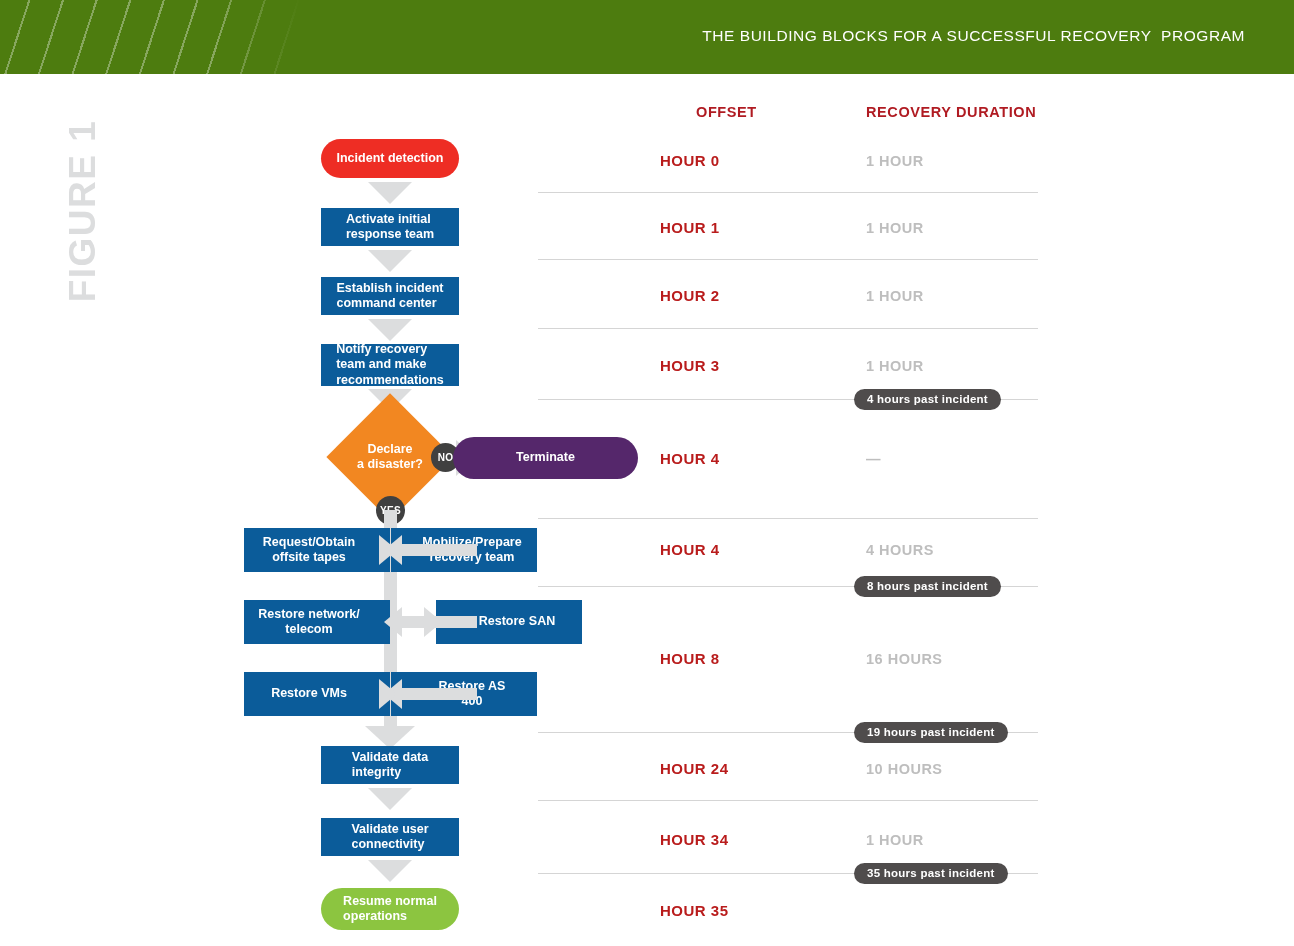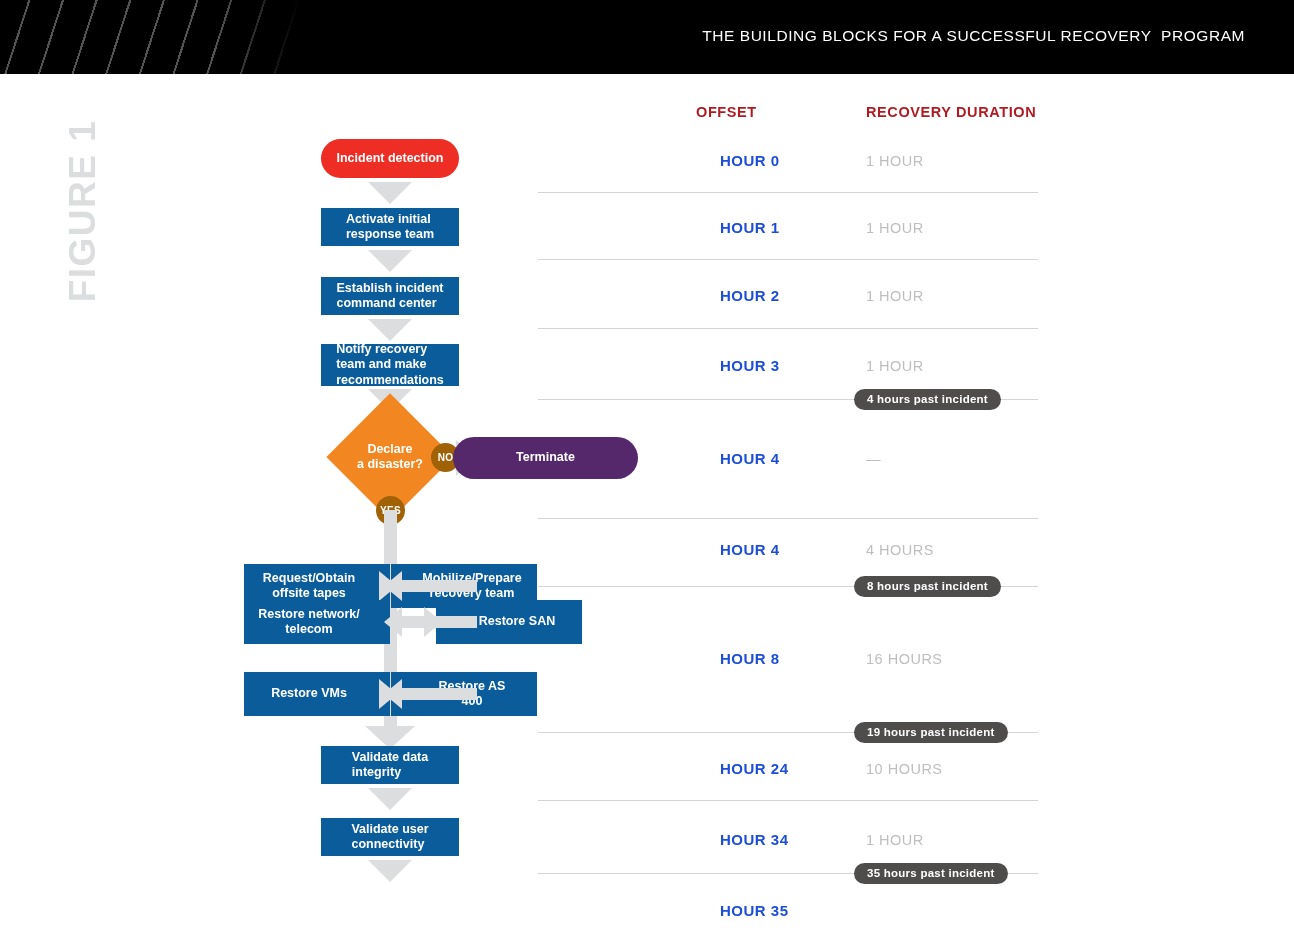--- a/index.html
+++ b/index.html
@@ -13,21 +13,21 @@
     font-family: "Liberation Sans", sans-serif;
     overflow: hidden;
     position: relative;
   }
 
   
   #header-band {
     position: absolute;
     left: 0; top: 0;
     width: 1294px; height: 74px;
-    background: #000000;
+    background: #4d7c0f;
     overflow: hidden;
   }
   #header-stripes {
     position: absolute;
     left: 0; top: -10px;
     width: 300px; height: 95px;
     background-image: repeating-linear-gradient(
         108deg,
         rgba(255,255,255,0.00) 0px,
         rgba(255,255,255,0.00) 30px,
@@ -81,33 +81,33 @@
     font-size: 14.5px;
     font-weight: 700;
     letter-spacing: 0.6px;
     white-space: nowrap;
   }
   #head-offset   { left: 696px; top: 104px; }
   #head-duration { left: 866px; top: 104px; }
 
   .offset-cell {
     position: absolute;
-    left: 720px;
-    color: #1d4ed8;
+    left: 660px;
+    color: #b91c1c;
     font-size: 15px;
     font-weight: 700;
     letter-spacing: 0.5px;
     white-space: nowrap;
   }
   .duration-cell {
     position: absolute;
     left: 866px;
     color: #BEBEBE;
     font-size: 14.5px;
-    font-weight: 400;
+    font-weight: 700;
     letter-spacing: 0.5px;
     white-space: nowrap;
   }
   .badge {
     position: absolute;
     background: #4F4C4C;
     color: #ffffff;
     font-size: 11.5px;
     font-weight: 700;
     letter-spacing: 0.25px;
@@ -172,21 +172,21 @@
     text-align: center;
     color: #ffffff;
     font-size: 12.5px;
     font-weight: 700;
     line-height: 1.22;
   }
   .yn-circle {
     position: absolute;
     width: 29px; height: 29px;
     border-radius: 50%;
-    background: #a16207;
+    background: #404040;
     color: #ffffff;
     font-size: 10px;
     font-weight: 700;
     display: flex;
     align-items: center;
     justify-content: center;
     letter-spacing: 0.3px;
   }
   .arrow-right {
     position: absolute;
@@ -339,21 +339,21 @@
 
   <div class="arrow-right" style="left:456px; top:440px;"></div>
   <div class="yn-circle" style="left:431px; top:443px;">NO</div>
 
   <div class="node node-purple" style="left:453px; top:437px; width:185px; height:42px;">Terminate</div>
 
   <div class="yn-circle" style="left:376px; top:496px;">YES</div>
 
   <div id="pair-spine"></div>
 
-  <div class="pair-row" style="left:244px; top:528px; width:293px;margin-top:36px;">
+  <div class="pair-row" style="left:244px; top:528px; width:293px;">
     <div class="pair-box left" style="white-space:pre-line;">Request/Obtain
 offsite tapes</div>
     <div class="pair-box right" style="white-space:pre-line;">Mobilize/Prepare
 recovery team</div>
     <div class="pair-arrow-l"></div>
     <div class="pair-arrow-bar"></div>
     <div class="pair-arrow-r"></div>
   </div>
 
   <div class="pair-row" style="left:244px; top:600px; width:293px;padding-left:45px;">
@@ -378,13 +378,15 @@
   <div id="exit-arrow-head"></div>
 
   <div class="node node-blue" style="left:321px; top:746px; width:138px; height:38px; white-space:pre-line;">Validate data
 integrity</div>
   <div class="arrow-down" style="left:368px; top:788px;"></div>
 
   <div class="node node-blue" style="left:321px; top:818px; width:138px; height:38px; white-space:pre-line;">Validate user
 connectivity</div>
   <div class="arrow-down" style="left:368px; top:860px;"></div>
 
+  <div class="node node-green" style="left:321px; top:888px; width:138px; height:42px; white-space:pre-line;">Resume normal
+operations</div>
 </div>
 
 </body></html>

